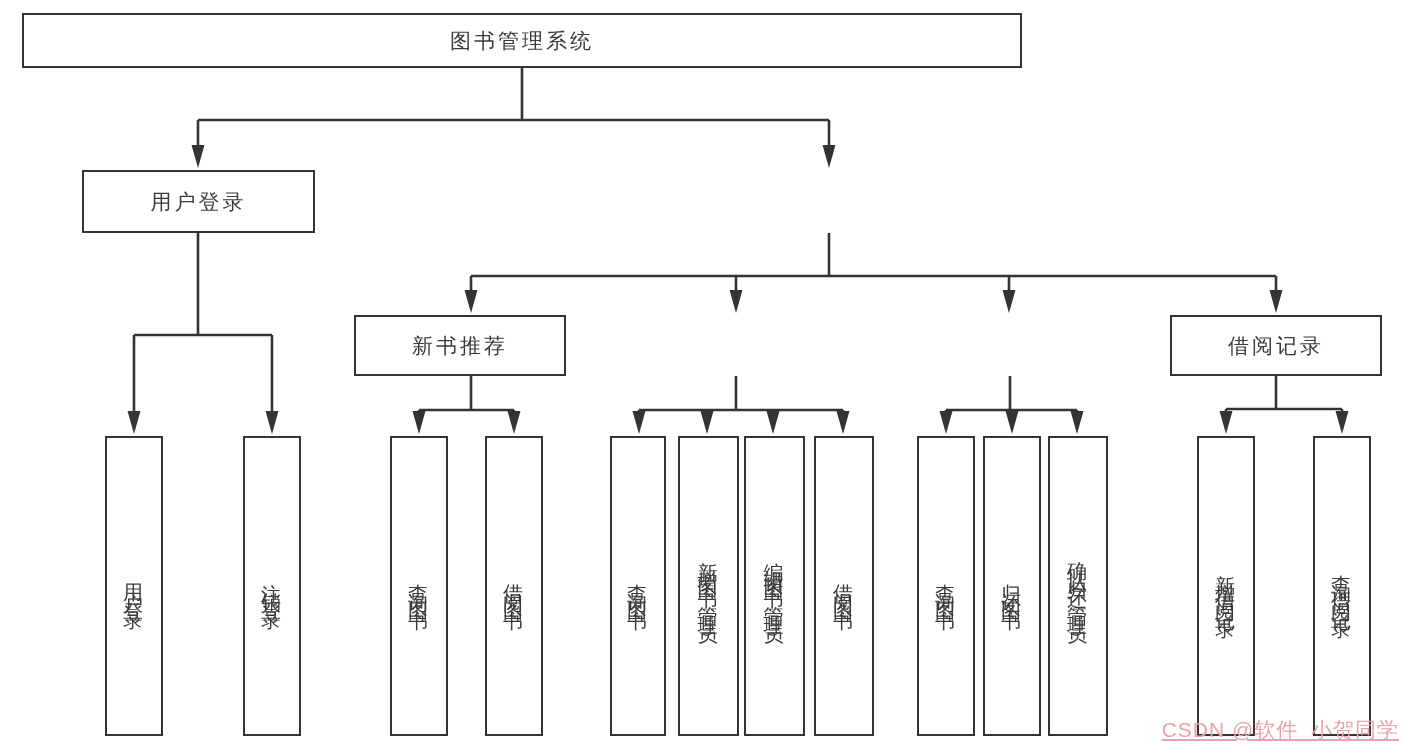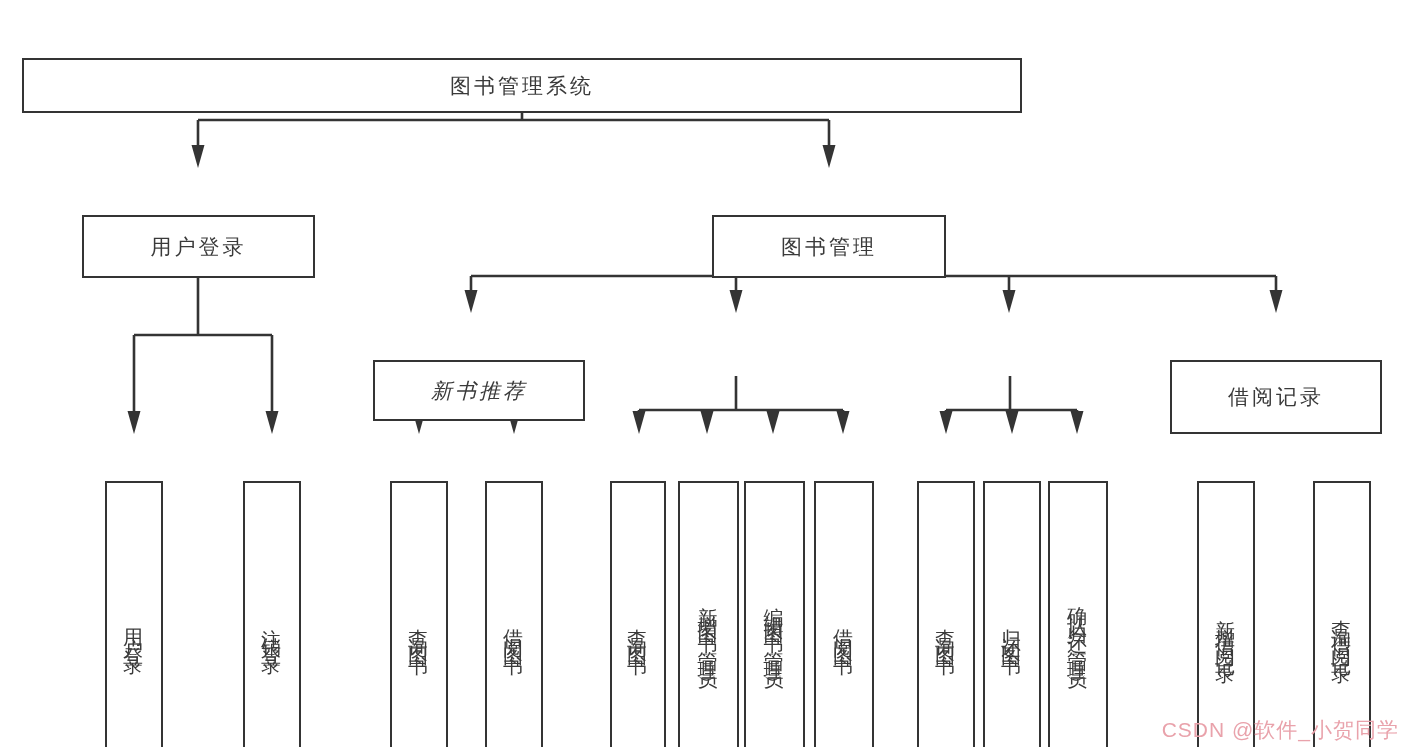--- a/index.html
+++ b/index.html
@@ -20,38 +20,37 @@
     position: absolute;
     background: #fff;
     border: 2px solid var(--line, #343434);
     color: var(--text, #3a3a3a);
     display: flex;
     align-items: center;
     justify-content: center;
     font-size: 21px;
     letter-spacing: 3px;
     white-space: nowrap;
-    margin-top: 45px;
   }
   .vnode {
     writing-mode: vertical-rl;
     text-orientation: mixed;
     font-size: 20px;
     letter-spacing: 9px;
     white-space: normal;
   }
 
   
   #root            { left: 22px;   top: 13px;  width: 1000px; height: 55px; }
   #user-login      { left: 82px;   top: 170px; width: 233px;  height: 63px; }
   #book-mgmt       { left: 712px;  top: 170px; width: 234px;  height: 63px; }
-  #new-books       { left: 373px;  top: 315px; width: 212px;  height: 61px; font-style: italic; }
+  #new-books       { left: 354px;  top: 315px; width: 212px;  height: 61px; }
   #book-borrow     { left: 630px;  top: 315px; width: 212px;  height: 61px; }
   #current-borrow  { left: 903px;  top: 315px; width: 212px;  height: 61px; }
-  #borrow-records  { left: 1170px; top: 315px; width: 212px;  height: 74px; }
+  #borrow-records  { left: 1170px; top: 315px; width: 212px;  height: 61px; }
 
   
   .vnode { top: 436px; height: 300px; width: 58px; }
   #leaf-user-login  { left: 105px; }
   #leaf-logout      { left: 243px; }
   #leaf-new-query   { left: 390px; }
   #leaf-new-borrow  { left: 485px; }
   #leaf-bb-query    { left: 610px; width: 56px; }
   #leaf-bb-add      { left: 678px; width: 61px; }
   #leaf-bb-edit     { left: 744px; width: 61px; }
@@ -64,20 +63,21 @@
 
   .watermark {
     position: absolute;
     right: 6px;
     top: 716px;
     font-size: 21px;
     letter-spacing: 1px;
     color: var(--watermark, #e9a2ab);
     z-index: 5;
     white-space: nowrap;
+    text-decoration: underline;
   }
 </style>
 </head>
 <body>
 
 <div class="canvas">
 
   <svg class="wires" width="1405" height="747" viewBox="0 0 1405 747">
 
     <path d="M522 68 V120 M198 120 H829 M198 120 V150 M829 120 V150"></path>
@@ -110,21 +110,20 @@
     <polygon points="1070.5,411 1083.5,411 1077,434"></polygon>
 
     <path d="M1276 376 V409 M1226 409 H1342 M1226 409 V416 M1342 409 V416"></path>
     <polygon points="1219.5,411 1232.5,411 1226,434"></polygon>
     <polygon points="1335.5,411 1348.5,411 1342,434"></polygon>
   </svg>
 
   <div class="node" id="root">图书管理系统</div>
 
   <div class="node" id="user-login">用户登录</div>
-  <div class="node" id="book-mgmt">图书管理</div>
 
   <div class="node" id="new-books">新书推荐</div>
   <div class="node" id="borrow-records">借阅记录</div>
 
   <div class="node vnode" id="leaf-user-login">用户登录</div>
   <div class="node vnode" id="leaf-logout">注销登录</div>
   <div class="node vnode" id="leaf-new-query">查询图书</div>
   <div class="node vnode" id="leaf-new-borrow">借阅图书</div>
   <div class="node vnode" id="leaf-bb-query">查询图书</div>
   <div class="node vnode" id="leaf-bb-add">新增图书（管理员）</div>

